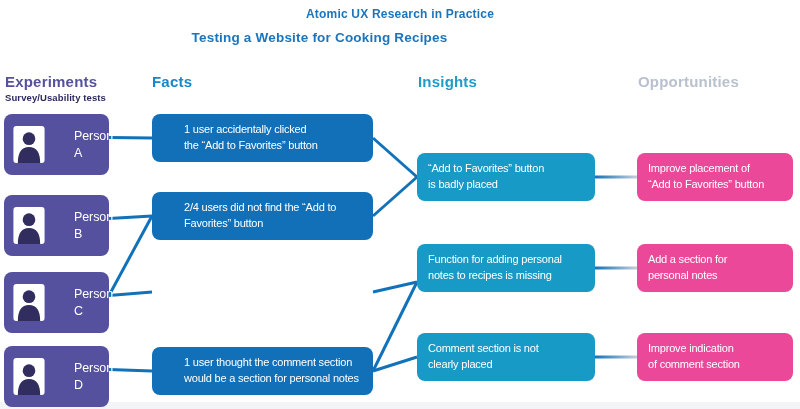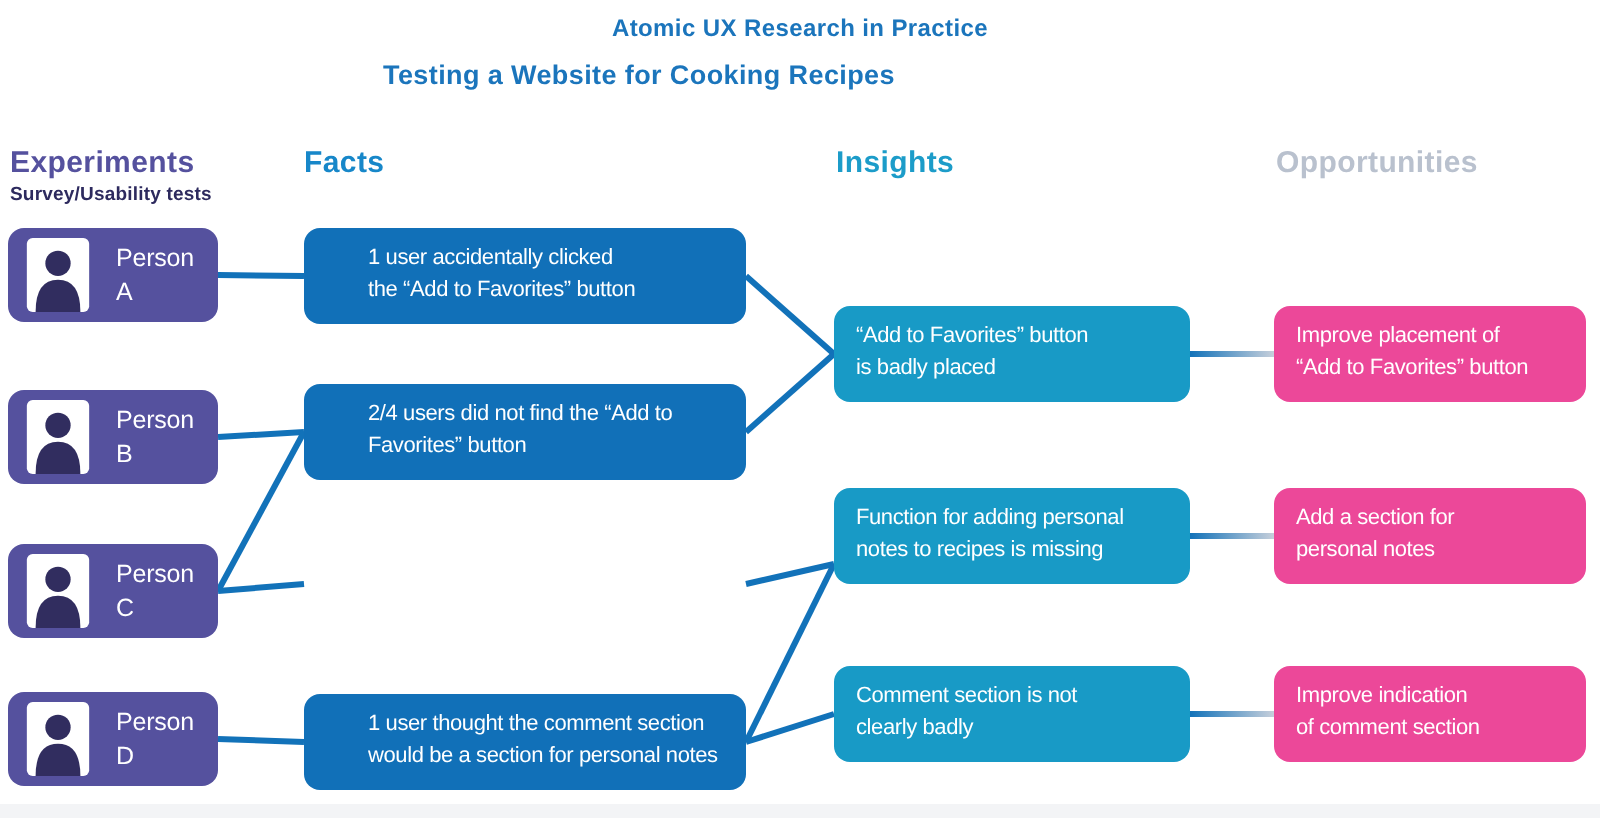--- a/index.html
+++ b/index.html
@@ -32,22 +32,22 @@
     padding-left:11px;box-sizing:border-box;
   }
   .fact{left:152px;width:221px;height:48px;background:#1170B8;padding-left:32px;}
   #fact-1{top:114px}#fact-2{top:192px}#fact-3{top:268px}#fact-4{top:347px}
   .insight{left:417px;width:178px;height:48px;background:#189AC6;}
   #insight-1{top:153px}#insight-2{top:244px}#insight-3{top:333px}
   .opp{left:637px;width:156px;height:48px;background:#ec4899;}
   #opp-1{top:153px}#opp-2{top:244px}#opp-3{top:333px}
 
   .person-card{
-    position:absolute;z-index:2;left:4px;width:105px;height:47px;background:#55519E;
-    border-radius:8px;display:flex;align-items:center;box-sizing:border-box;padding-left:9px;
+    position:absolute;z-index:2;left:4px;width:105px;height:61px;background:#55519E;
+    border-radius:8px;display:flex;align-items:center;box-sizing:border-box;padding-left:9px;gap:16px;
   }
   #person-a{top:114px}#person-b{top:195px}#person-c{top:272px}#person-d{top:346px}
   .person-icon{display:block;width:32px;height:37px;flex:0 0 32px;}
   .person-icon .frame{fill:#ffffff;}
   .person-icon .sil{fill:#312D5F;}
   .person-label{
     margin-left:13px;color:#fff;font-size:12.5px;line-height:1.35;letter-spacing:-.1px;white-space:pre;
   }
   .footer-strip{
     position:absolute;left:0;top:402px;width:800px;height:7px;background:#F3F4F6;z-index:0;
@@ -139,21 +139,21 @@
   <div class="card fact" id="fact-2">2/4 users did not find the “Add to
 Favorites” button</div>
   <div class="card fact" id="fact-4">1 user thought the comment section
 would be a section for personal notes</div>
 
   <div class="card insight" id="insight-1">“Add to Favorites” button
 is badly placed</div>
   <div class="card insight" id="insight-2">Function for adding personal
 notes to recipes is missing</div>
   <div class="card insight" id="insight-3">Comment section is not
-clearly badly</div>
+clearly placed</div>
 
   <div class="card opp" id="opp-1">Improve placement of
 “Add to Favorites” button</div>
   <div class="card opp" id="opp-2">Add a section for
 personal notes</div>
   <div class="card opp" id="opp-3">Improve indication
 of comment section</div>
 
   <div class="footer-strip"></div>
 </div>

